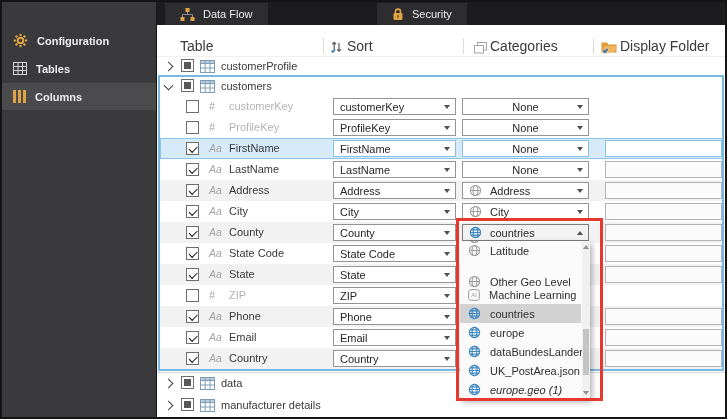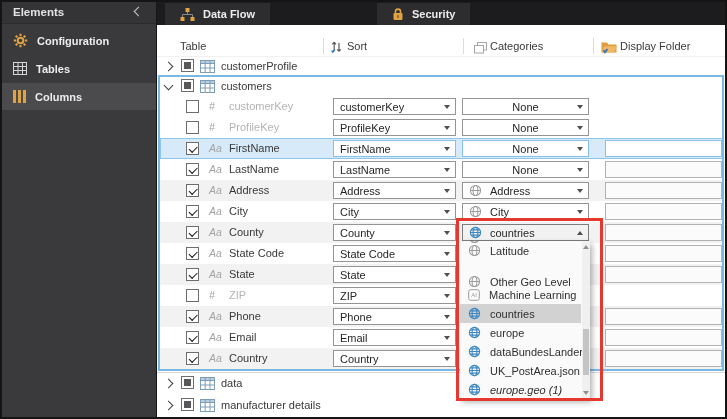--- a/index.html
+++ b/index.html
@@ -8,25 +8,25 @@
   .frame{position:absolute;inset:0;border:2px solid #141414;pointer-events:none;z-index:90;box-sizing:border-box;}
   
   .sidebar{position:absolute;left:0;top:0;width:157px;height:419px;background:#3a3a3c;border-right:1px solid #161616;box-sizing:border-box;z-index:5;}
   .sb-header{position:absolute;left:0;top:0;width:100%;height:24px;background:#343436;border-bottom:1px solid #2b2b2d;
              display:flex;align-items:center;color:#e3e3e3;font-size:11.5px;font-weight:bold;padding-left:13px;box-sizing:border-box;}
   .sb-collapse{position:absolute;right:14px;top:8px;width:6px;height:6px;border-left:1.6px solid #c9c9c9;border-bottom:1.6px solid #c9c9c9;transform:rotate(45deg);}
   .sb-item{position:absolute;left:0;width:100%;height:27px;display:flex;align-items:center;gap:9px;padding-left:13px;
            box-sizing:border-box;color:#ededed;font-size:11px;font-weight:bold;cursor:default;}
   .sb-item.selected{background:#4b4b4e;}
   
-  .tabstrip{position:absolute;left:157px;top:0;right:0;height:25px;background:#1c1c1e;z-index:5;font-weight:bold;}
+  .tabstrip{position:absolute;left:157px;top:0;right:0;height:25px;background:#1c1c1e;z-index:5;}
   .tab{position:absolute;top:3px;height:22px;display:flex;align-items:center;gap:8px;padding:0 15px;background:#2d2d30;color:#ececec;font-size:11px;}
   .tab.active{background:#fff;color:#6a6a6a;}
   
-  .hdr-label{position:absolute;top:36px;height:20px;line-height:20px;font-size:11px;color:#3a3a3a;}
+  .hdr-label{position:absolute;top:36px;height:20px;line-height:20px;font-size:14px;color:#3a3a3a;}
   .hdr-sep{position:absolute;top:38px;width:1px;height:16px;background:#dcdcdc;}
   .hdr-line{position:absolute;left:157px;right:2px;top:56px;height:1px;background:#f0f0f0;}
   .ic{display:inline-flex;align-items:center;justify-content:center;}
   .hic{position:absolute;top:40px;}
   
   .trow,.crow{position:absolute;box-sizing:border-box;}
   .crow.shaded{background:#f2f2f3;}
   .crow.hl{background:#d7eaf9;box-shadow:inset 0 0 0 1px #8ec4e8;}
   .rlabel{position:absolute;font-size:11px;color:#383838;line-height:20px;white-space:nowrap;}
   .rlabel.dim{color:#b3b3b3;}
@@ -85,24 +85,20 @@
           <svg width="12" height="13" viewBox="0 0 12 13">
             <path d="M3.5 5.2V3.6a2.5 2.5 0 0 1 5 0v1.6" fill="none" stroke="#dfa346" stroke-width="1.6"></path>
             <rect x="1.5" y="5" width="9" height="7" rx="1" fill="#dfa346"></rect>
             <rect x="5.3" y="7.2" width="1.4" height="2.6" fill="#6e5120"></rect>
           </svg>
         </span>
         <span>Security</span>
       </div>
     </div>
   <div class="sidebar" id="sidebar">
-    <div class="sb-header">
-      <span>Elements</span>
-      <span class="sb-collapse"></span>
-    </div>
   <div class="sb-item" style="top: 27px;">
         <span class="ic ">
           <svg width="15" height="15" viewBox="0 0 16 16">
             <g stroke="#dfa346" fill="none">
               <circle cx="8" cy="8" r="3" stroke-width="2.2"></circle>
               <path stroke-width="2.2" d="M8 .8v2.4M8 12.8v2.4M.8 8h2.4M12.8 8h2.4M2.9 2.9l1.7 1.7M11.4 11.4l1.7 1.7M13.1 2.9l-1.7 1.7M4.6 11.4l-1.7 1.7"></path>
             </g>
           </svg>
         </span>
         <span>Configuration</span>

